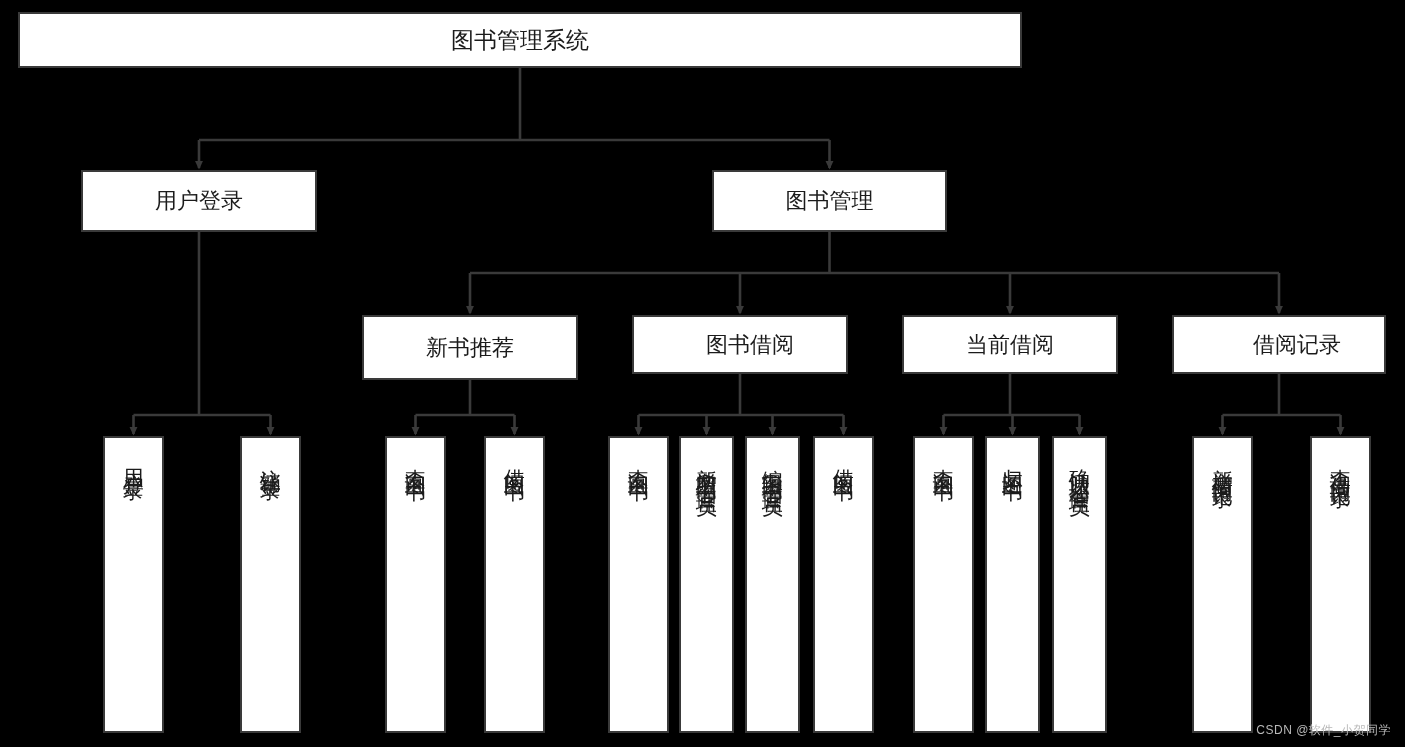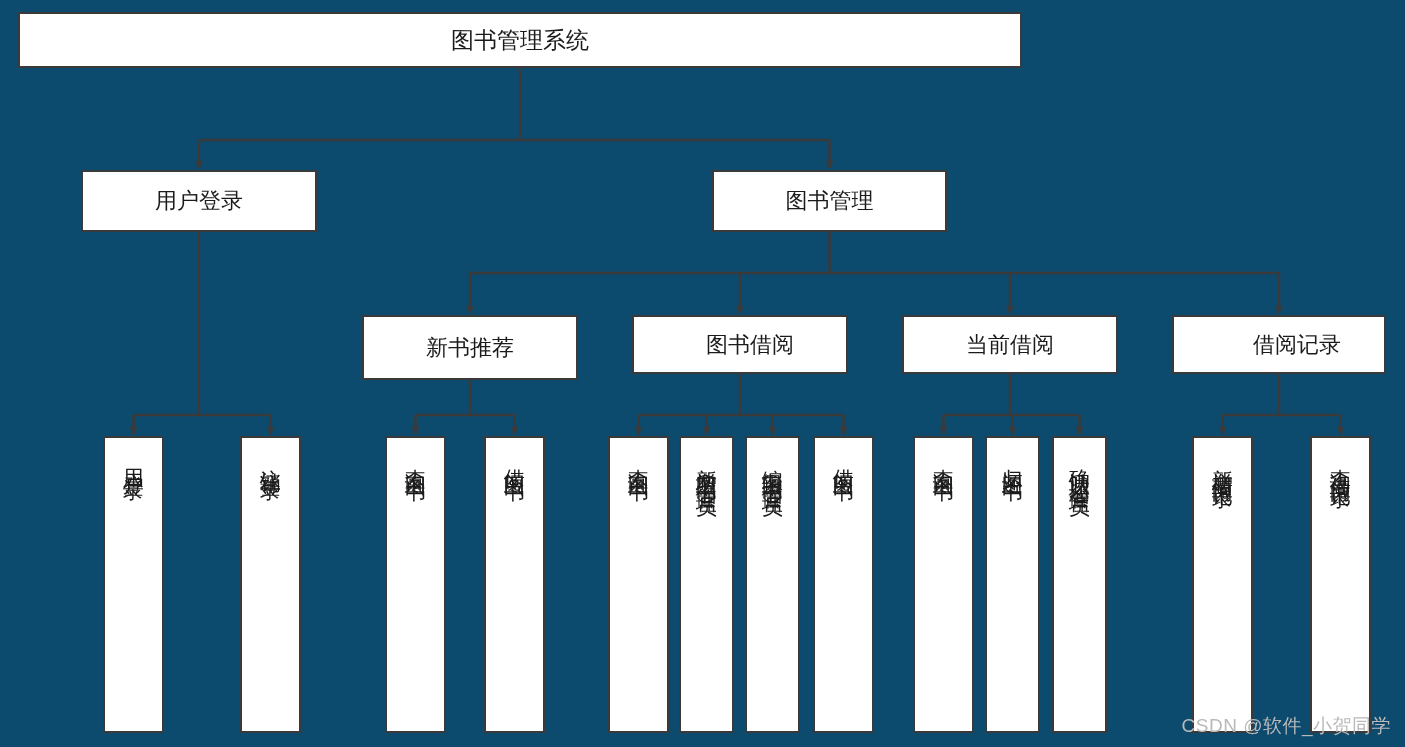--- a/index.html
+++ b/index.html
@@ -7,21 +7,21 @@
     padding: 0;
     background: #ffffff;
   }
   body {
     font-family: "Liberation Sans", "DejaVu Sans", sans-serif;
   }
   #canvas {
     position: relative;
     width: 1405px;
     height: 747px;
-    background: #0c4a6e;
+    background: #000000;
     overflow: hidden;
   }
   svg.edges {
     position: absolute;
     left: 0;
     top: 0;
     width: 1405px;
     height: 747px;
     pointer-events: none;
   }
@@ -55,21 +55,21 @@
     text-orientation: upright;
     letter-spacing: 4px;
     line-height: 1.02;
     white-space: nowrap;
     display: block;
   }
   .watermark {
     position: absolute;
     right: 14px;
     bottom: 8px;
-    font-size: 19px;
+    font-size: 12px;
     color: #b9b9b9;
     letter-spacing: 0.5px;
     white-space: nowrap;
     user-select: none;
   }
 </style>
 </head>
 <body>
 
 <div id="canvas">

